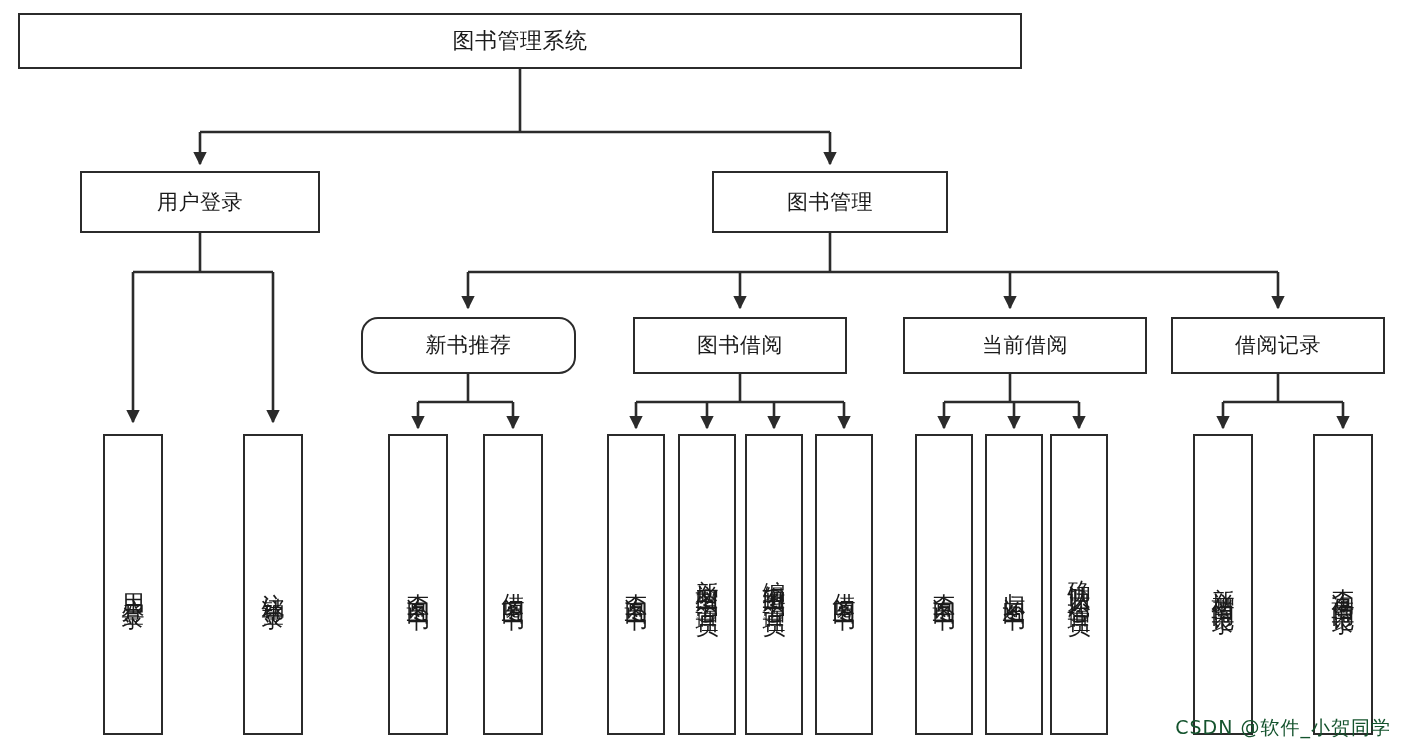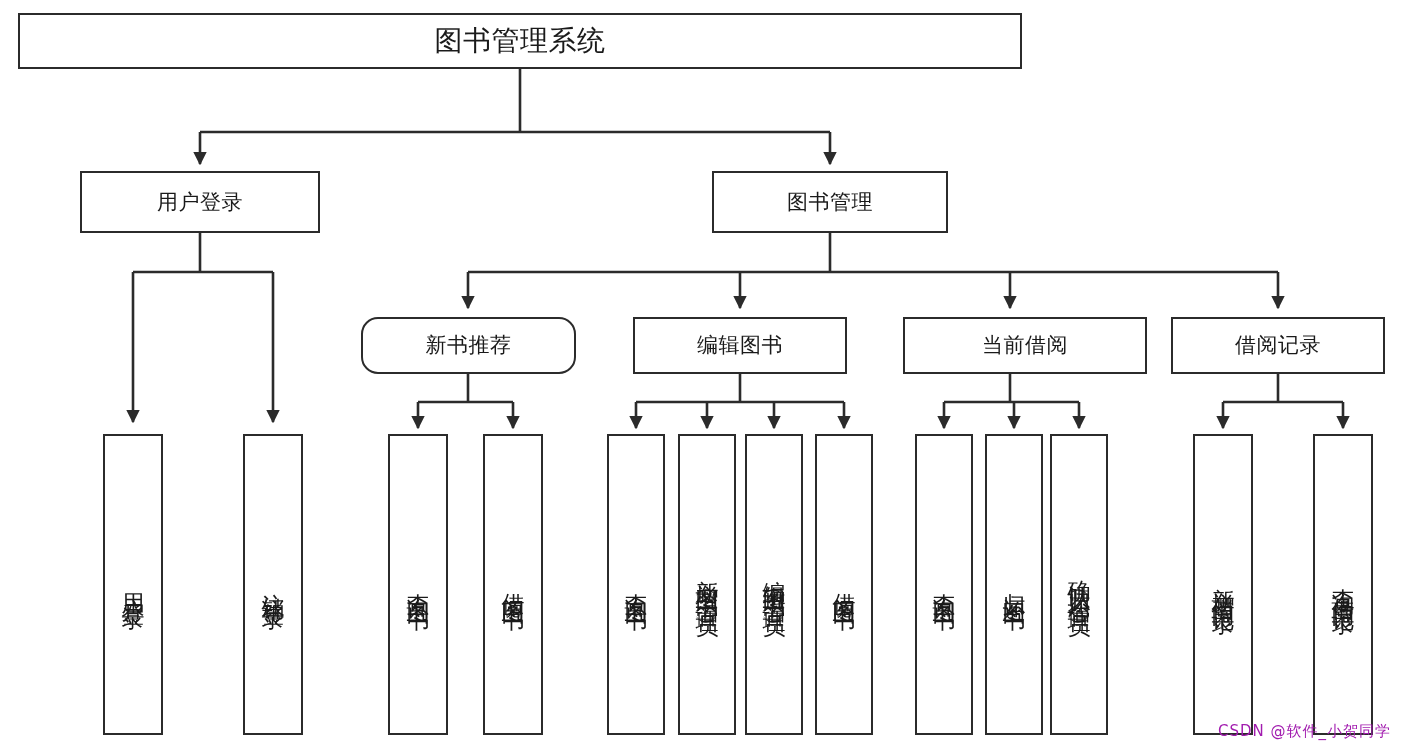--- a/index.html
+++ b/index.html
@@ -41,42 +41,42 @@
     text-align: center;
     line-height: 1.18;
     white-space: nowrap;
   }
   
   .node.h .label {
     font-size: 21px;
     letter-spacing: 0.5px;
   }
   .node.root .label {
-    font-size: 28px;
+    font-size: 22px;
     letter-spacing: 0.5px;
   }
   
   .node.v {
     align-items: center;
     justify-content: center;
   }
   .node.v .label {
     writing-mode: vertical-rl;
     text-orientation: upright;
     font-size: 23px;
     line-height: 1.0;
     letter-spacing: 5px;
     white-space: nowrap;
   }
   #watermark {
     position: absolute;
     right: 14px;
     bottom: 6px;
-    font-size: 15px;
-    color: #a21caf;
+    font-size: 19px;
+    color: #14532d;
     letter-spacing: 1px;
     white-space: nowrap;
     user-select: none;
   }
 </style>
 </head>
 <body>
 
 <div id="canvas">
 
@@ -138,21 +138,21 @@
     <span class="label">用户登录</span>
   </div>
   <div class="node h" style="left:712px; top:171px; width:236px; height:62px;align-items:center;">
     <span class="label">图书管理</span>
   </div>
 
   <div class="node h" style="left:361px; top:317px; width:215px; height:57px;border-radius:17px;">
     <span class="label">新书推荐</span>
   </div>
   <div class="node h" style="left:633px; top:317px; width:214px; height:57px;">
-    <span class="label">编辑图书</span>
+    <span class="label">图书借阅</span>
   </div>
   <div class="node h" style="left:903px; top:317px; width:244px; height:57px;">
     <span class="label">当前借阅</span>
   </div>
   <div class="node h" style="left:1171px; top:317px; width:214px; height:57px;">
     <span class="label">借阅记录</span>
   </div>
 
   <div class="node v" style="left:103px; top:434px; width:60px; height:301px;">
     <span class="label">用户登录</span>

